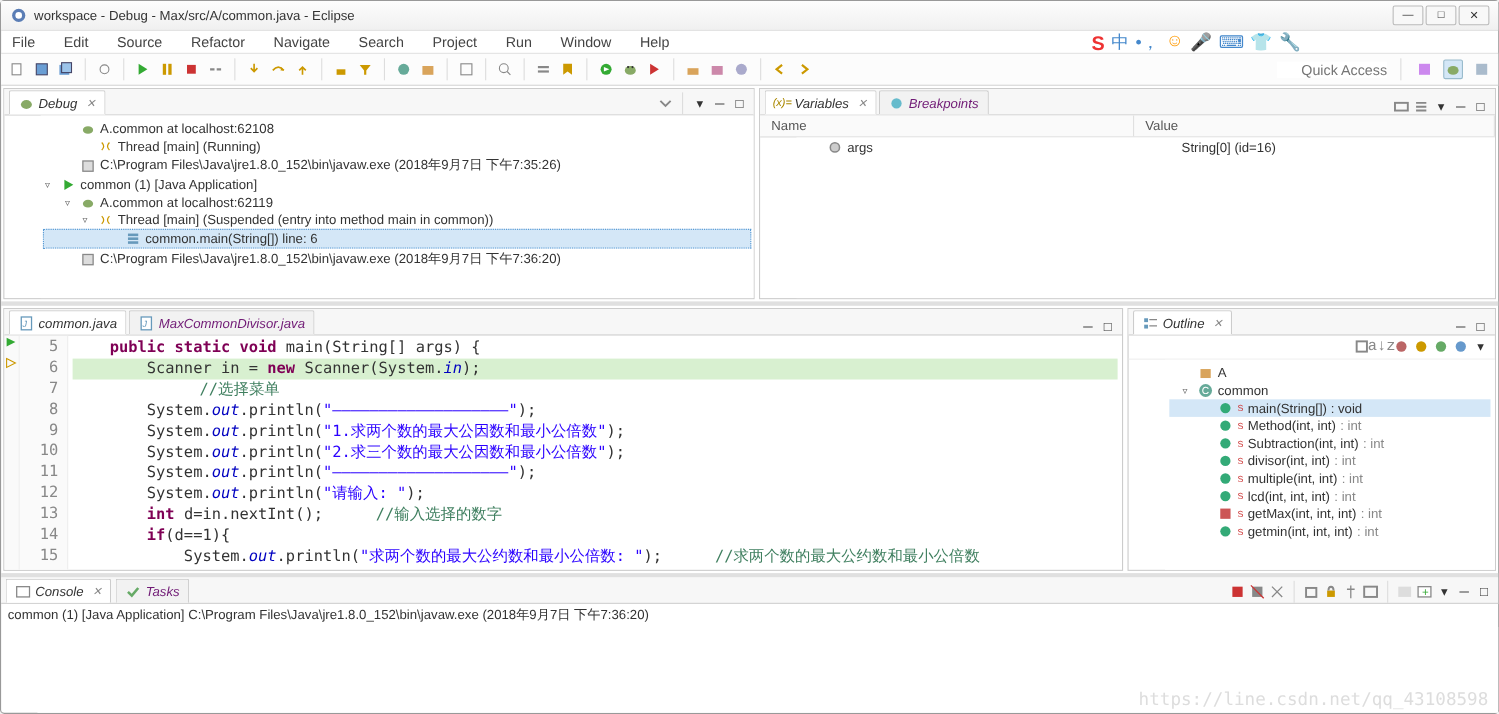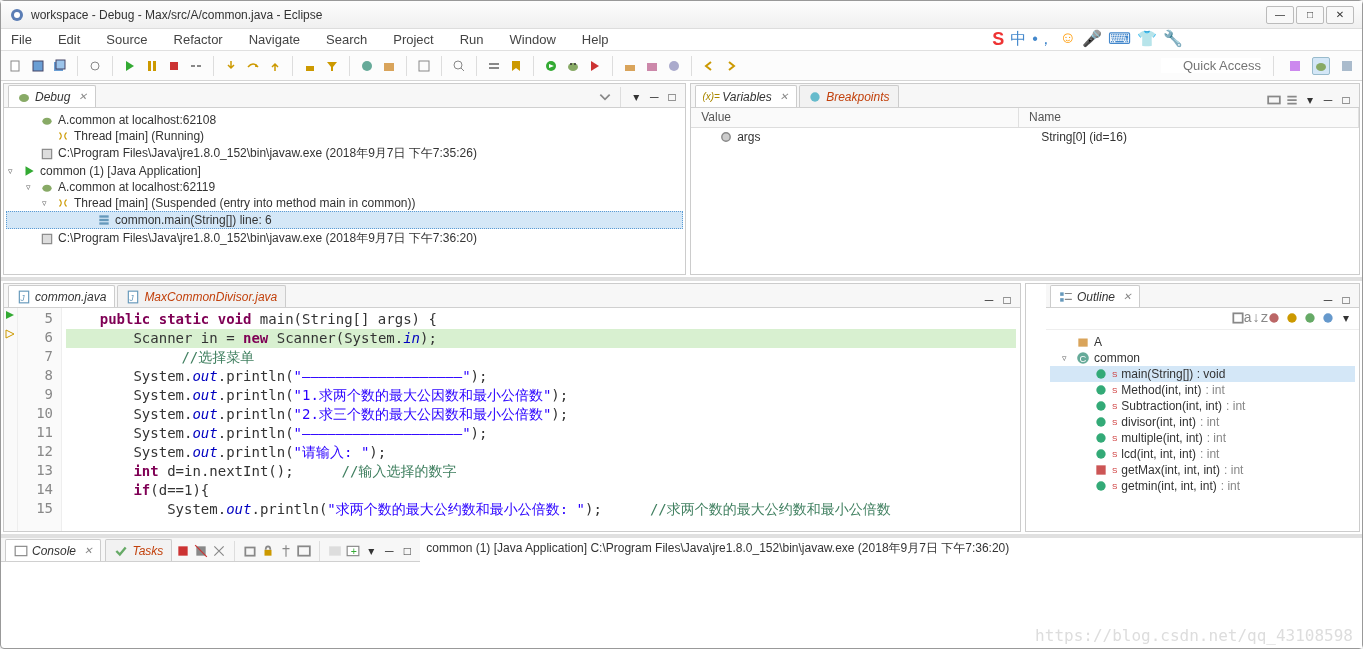--- a/index.html
+++ b/index.html
@@ -14,37 +14,37 @@
 .toolbar { height: 30px; display: flex; align-items: center; padding: 0 6px; gap: 4px; border-bottom: 1px solid #d5d5d5; background: #fcfcfc; }
 .tb { width: 18px; height: 18px; display: flex; align-items: center; justify-content: center; border-radius: 2px; }
 .tb svg { width: 14px; height: 14px; }
 .sep { width: 1px; height: 20px; background: #ddd; margin: 0 4px; }
 .quick { margin-left: auto; display: flex; align-items: center; gap: 8px; }
 .quick input { border: none; text-align: right; color: #888; font-size: 13px; width: 100px; }
 .float-icons { position: absolute; top: 29px; right: 180px; display: flex; gap: 6px; font-size: 16px; }
 .main { flex: 1; display: flex; flex-direction: column; }
 .row1 { height: 200px; display: flex; border-bottom: 4px solid #e0e0e0; }
 .row2 { flex: 1; display: flex; border-bottom: 4px solid #e0e0e0; }
-.row3 { height: 110px; display: flex; flex-direction: row; }
+.row3 { height: 123px; display: flex; flex-direction: column; }
 .panel { display: flex; flex-direction: column; border: 1px solid #ccc; background: #fff; }
 .debug-panel { flex: 1.02; margin: 2px; }
 .vars-panel { flex: 1; margin: 2px; }
 .editor-panel { flex: 1.5; margin: 2px; }
-.outline-panel { flex: 0 0 335px; margin: 2px; padding-left: 20px; }
+.outline-panel { flex: 0 0 335px; margin: 2px; }
 .tabbar { height: 24px; display: flex; align-items: flex-end; background: #f7f7f7; border-bottom: 1px solid #d0d0d0; padding-left: 4px; gap: 2px; }
 .tab { height: 22px; padding: 2px 8px; display: flex; align-items: center; gap: 4px; border: 1px solid #ccc; border-bottom: none; background: #fff; border-radius: 2px 2px 0 0; font-size: 12px; font-style: italic; }
-.tab.inactive { background: #f2f2f2; color: #c2410c; }
+.tab.inactive { background: #f2f2f2; color: #701a75; }
 .tab .x { margin-left: 4px; color: #888; font-size: 10px; }
 .tabbar .view-icons { margin-left: auto; display: flex; gap: 4px; padding-right: 6px; align-items: center; }
 .vi { width: 14px; height: 14px; display:flex;align-items:center;justify-content:center; }
-.panel-body { flex: 1; overflow: auto; background: #fff; font-size: 12px; }
+.panel-body { flex: 1; overflow: auto; background: #fff; font-size: 12px; margin-left: 33px; }
 .tree { padding: 4px 2px; }
 .tree-item { display: flex; align-items: center; gap: 4px; padding: 1px 2px; white-space: nowrap; }
 .tree-item.sel { background: #d4e7f7; border: 1px dotted #5a9bd4; }
-.indent1 { padding-left: 20px; } .indent2 { padding-left: 36px; } .indent3 { padding-left: 76px; }
+.indent1 { padding-left: 20px; } .indent2 { padding-left: 36px; } .indent3 { padding-left: 60px; }
 .twisty { width: 10px; font-size: 9px; color: #666; }
 .ico { width: 14px; height: 14px; display: inline-flex; align-items: center; justify-content: center; }
 .vars-header { height: 20px; display: flex; border-bottom: 1px solid #ddd; background: #fafafa; }
 .vars-header div { padding: 2px 10px; border-right: 1px solid #e0e0e0; color:#555; }
 .vars-row { display: flex; padding: 2px 0; }
 .vars-row div:first-child { width: 340px; padding-left: 28px; display:flex;align-items:center;gap:4px; }
 .vars-row div:last-child { flex: 1; padding-left: 10px; }
 .editor-body { display: flex; flex: 1; font-family: "Consolas", monospace; font-size: 14px; overflow:auto; }
 .gutter-icons { width:14px; background:#fafafa; border-right:1px solid #eee; }
 .gutter { width: 44px; text-align: right; padding: 2px 8px 2px 2px; color: #888; background: #fafafa; border-right: 1px solid #eee; }
@@ -412,22 +412,22 @@
                 <svg viewBox="0 0 12 12">
                   <path class="svg-g" d="M2 3h8M2 6h8M2 9h8"></path>
                 </svg>
               </span>
             <span class="vi">▾</span>
             <span class="vi">─</span>
             <span class="vi">□</span>
           </div>
         </div>
         <div class="vars-header">
+          <div style="width:340px;">Name</div>
           <div style="flex:1;">Value</div>
-          <div style="width:340px;">Name</div>
         </div>
         <div class="panel-body" id="vars-body">
             <div class="vars-row">
               <div><span class="ico">
                   <svg viewBox="0 0 10 10">
                     <circle cx="5" cy="5" r="3" fill="#ccc" stroke="#888"></circle>
                   </svg>
                 </span> args</div>
               <div>String[0]  (id=16)</div>
             </div>
@@ -729,13 +729,13 @@
           <span class="vi">□</span>
         </div>
       </div>
       <div class="console-line">common (1) [Java Application] C:\Program Files\Java\jre1.8.0_152\bin\javaw.exe (2018年9月7日 下午7:36:20)</div>
       <div class="panel-body" style="flex:1;background:#fff;"></div>
     </div>
 
   </div>
 </div>
 
-<div class="watermark">https://blog.csdn.net/qq_43108598</div>
+<div class="watermark">https://line.csdn.net/qq_43108598</div>
 
 </body></html>

